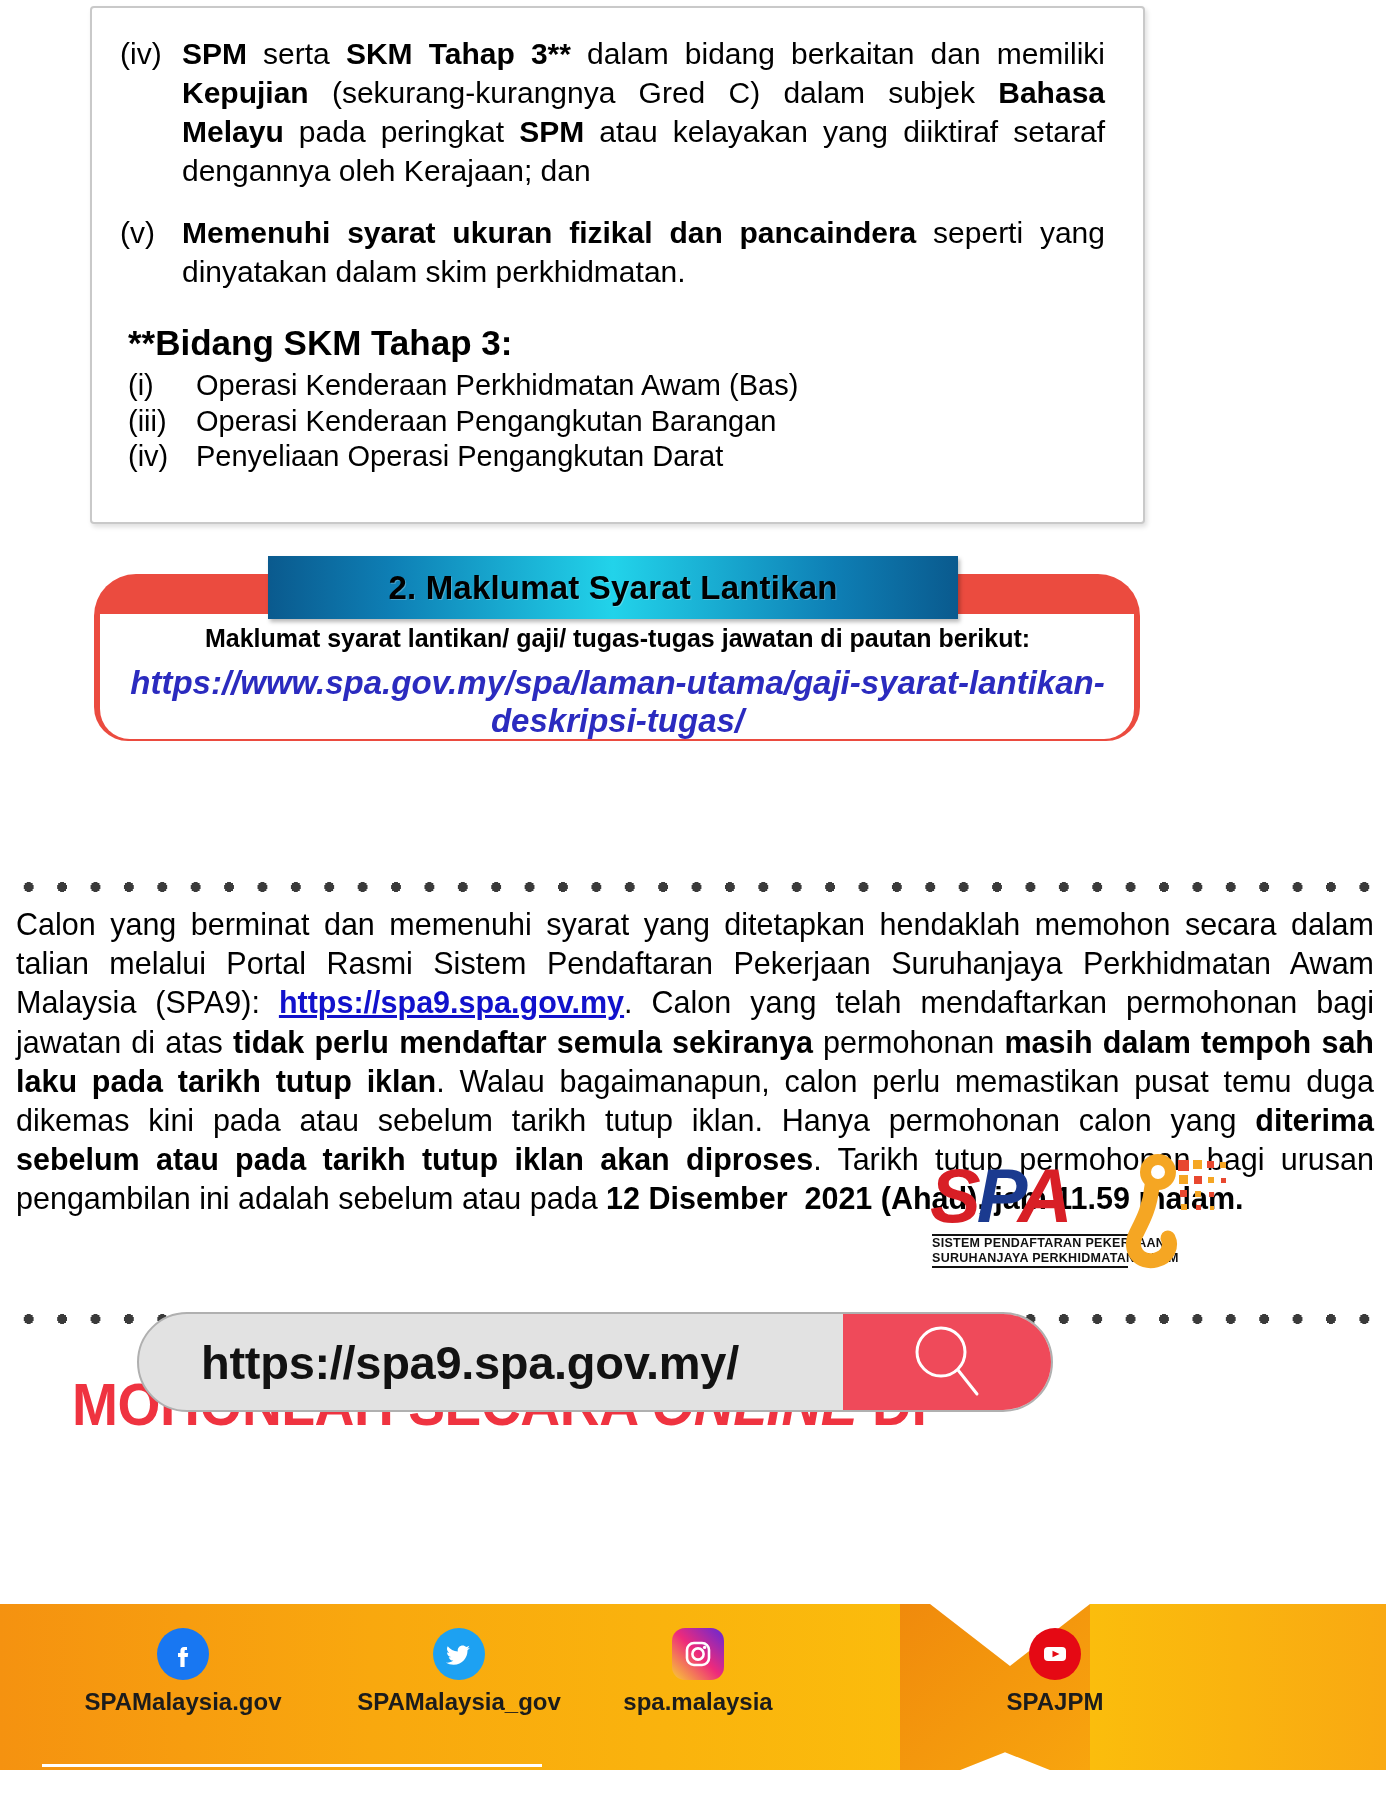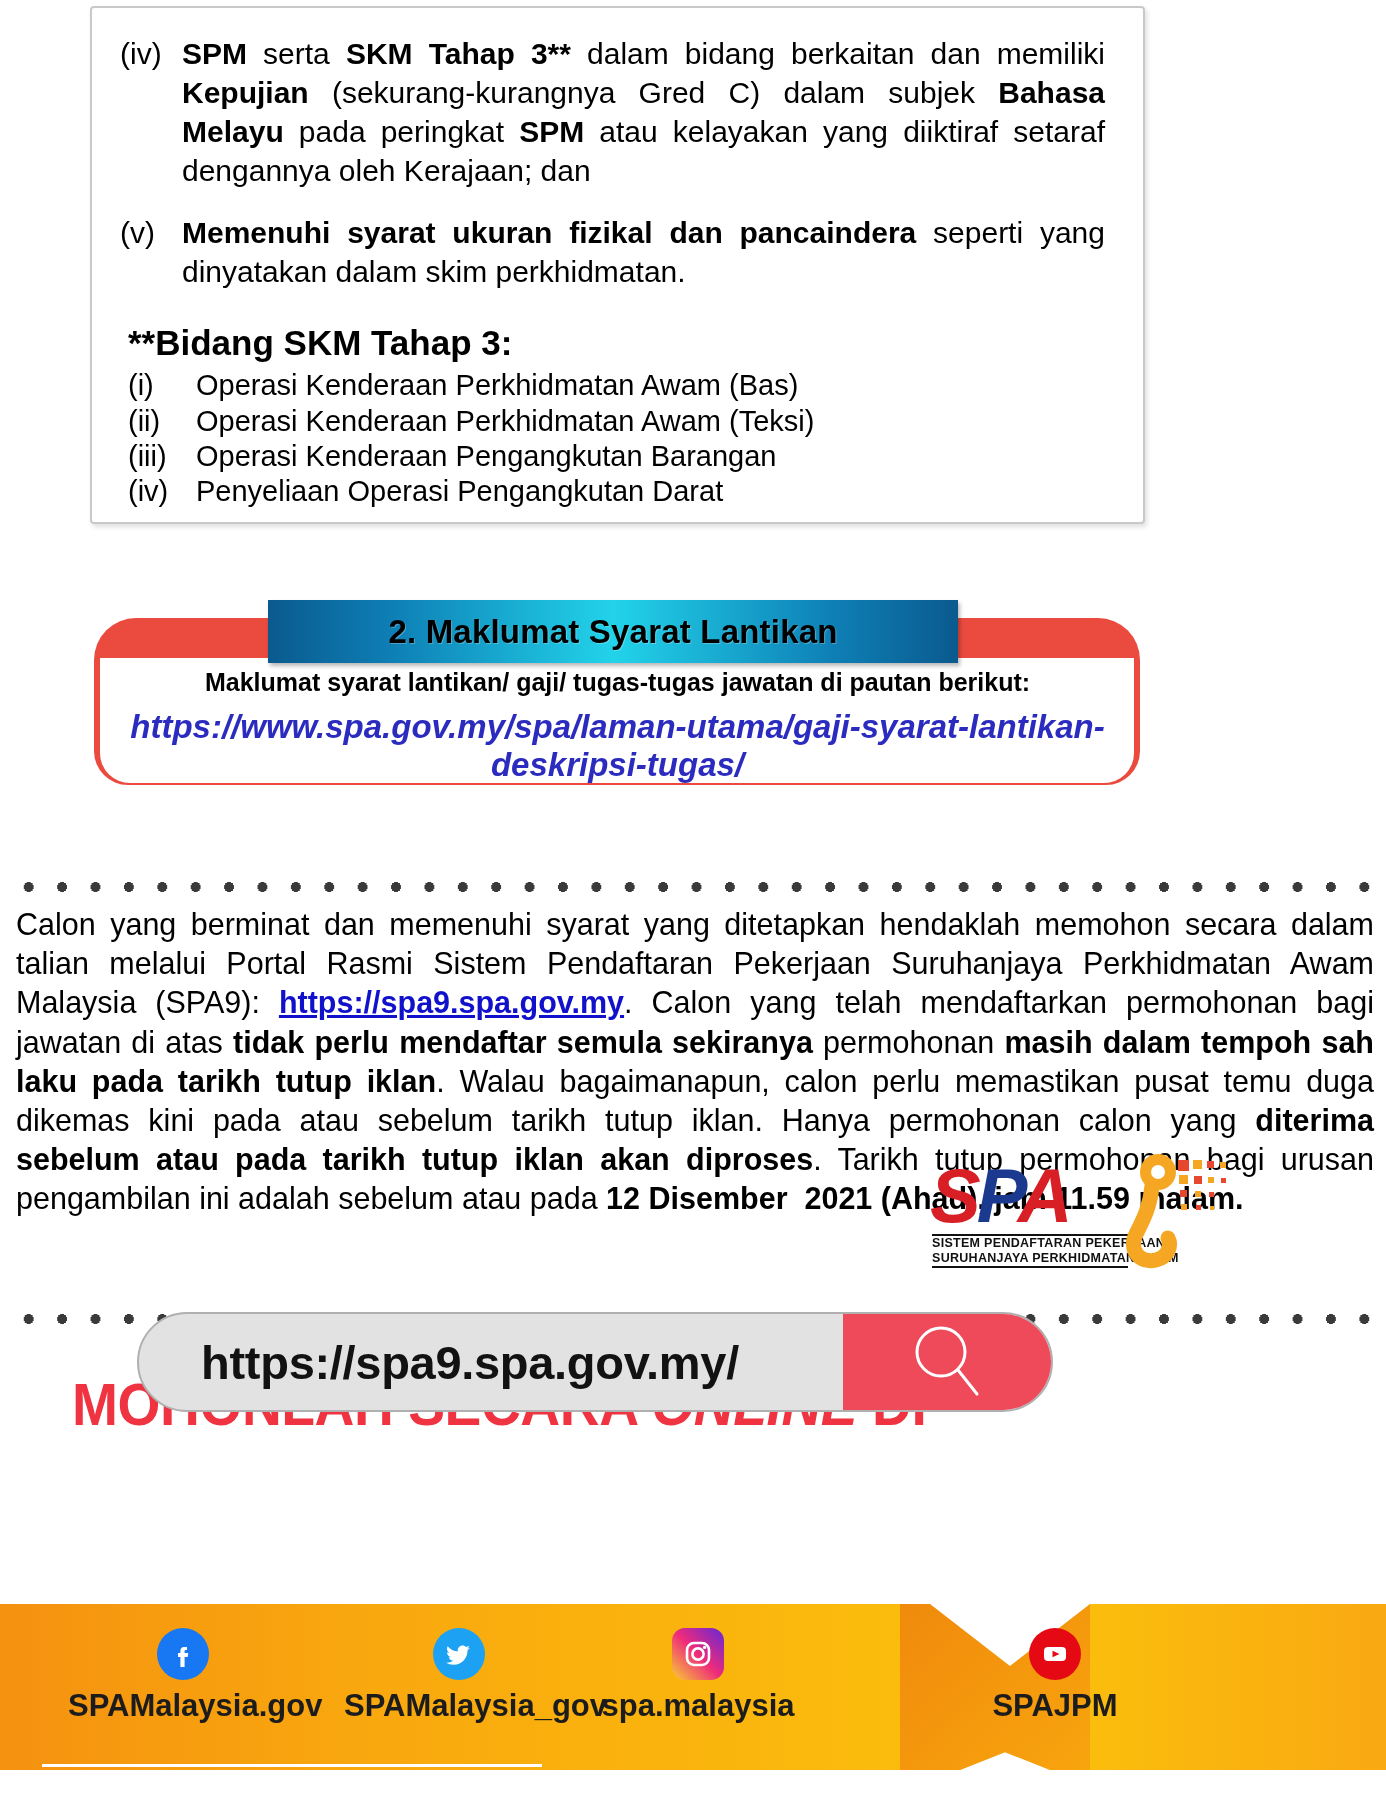--- a/index.html
+++ b/index.html
@@ -82,21 +82,20 @@
   .bidang-row .bidang-num { flex: 0 0 68px; }
   .bidang-row .bidang-label { flex: 1 1 auto; }
 
   
   #section2-wrap {
     position: absolute;
     left: 90px;
     top: 556px;
     width: 1055px;
     height: 138px;
-    margin-top: 44px;
   }
   #section2-red-bar {
     position: absolute;
     left: 4px;
     top: 18px;
     width: 1046px;
     height: 167px;
     background: #eb4b3f;
     border-radius: 42px 42px 34px 34px;
   }
@@ -358,21 +357,21 @@
   .social-icon {
     width: 52px;
     height: 52px;
     margin: 0 auto 8px auto;
     border-radius: 13px;
     display: flex;
     align-items: center;
     justify-content: center;
   }
   .social-label {
-    font-size: 31px;
+    font-size: 24px;
     font-weight: bold;
     color: #1c1c1c;
     white-space: nowrap;
   }
   #social-item-0 { left: 68px; }
   #social-item-1 { left: 344px; }
   #social-item-2 { left: 583px; }
   #social-item-3 { left: 940px; }
   #social-underline {
     position: absolute;
@@ -405,24 +404,20 @@
     <span class="roman-label">(v)</span>
     <span class="roman-text"><b>Memenuhi syarat ukuran fizikal dan pancaindera</b> seperti yang dinyatakan dalam skim perkhidmatan.</span>
   </div>
 
   <div id="bidang-block">
     <div id="bidang-heading">**Bidang SKM Tahap 3:</div>
 
     <div class="bidang-row">
       <span class="bidang-num">(i)</span>
       <span class="bidang-label">Operasi Kenderaan Perkhidmatan Awam (Bas)</span>
-    </div>
-    <div class="bidang-row">
-      <span class="bidang-num">(ii)</span>
-      <span class="bidang-label">Operasi Kenderaan Perkhidmatan Awam (Teksi)</span>
     </div>
     <div class="bidang-row">
       <span class="bidang-num">(iii)</span>
       <span class="bidang-label">Operasi Kenderaan Pengangkutan Barangan</span>
     </div>
     <div class="bidang-row">
       <span class="bidang-num">(iv)</span>
       <span class="bidang-label">Penyeliaan Operasi Pengangkutan Darat</span>
     </div>
   </div>

